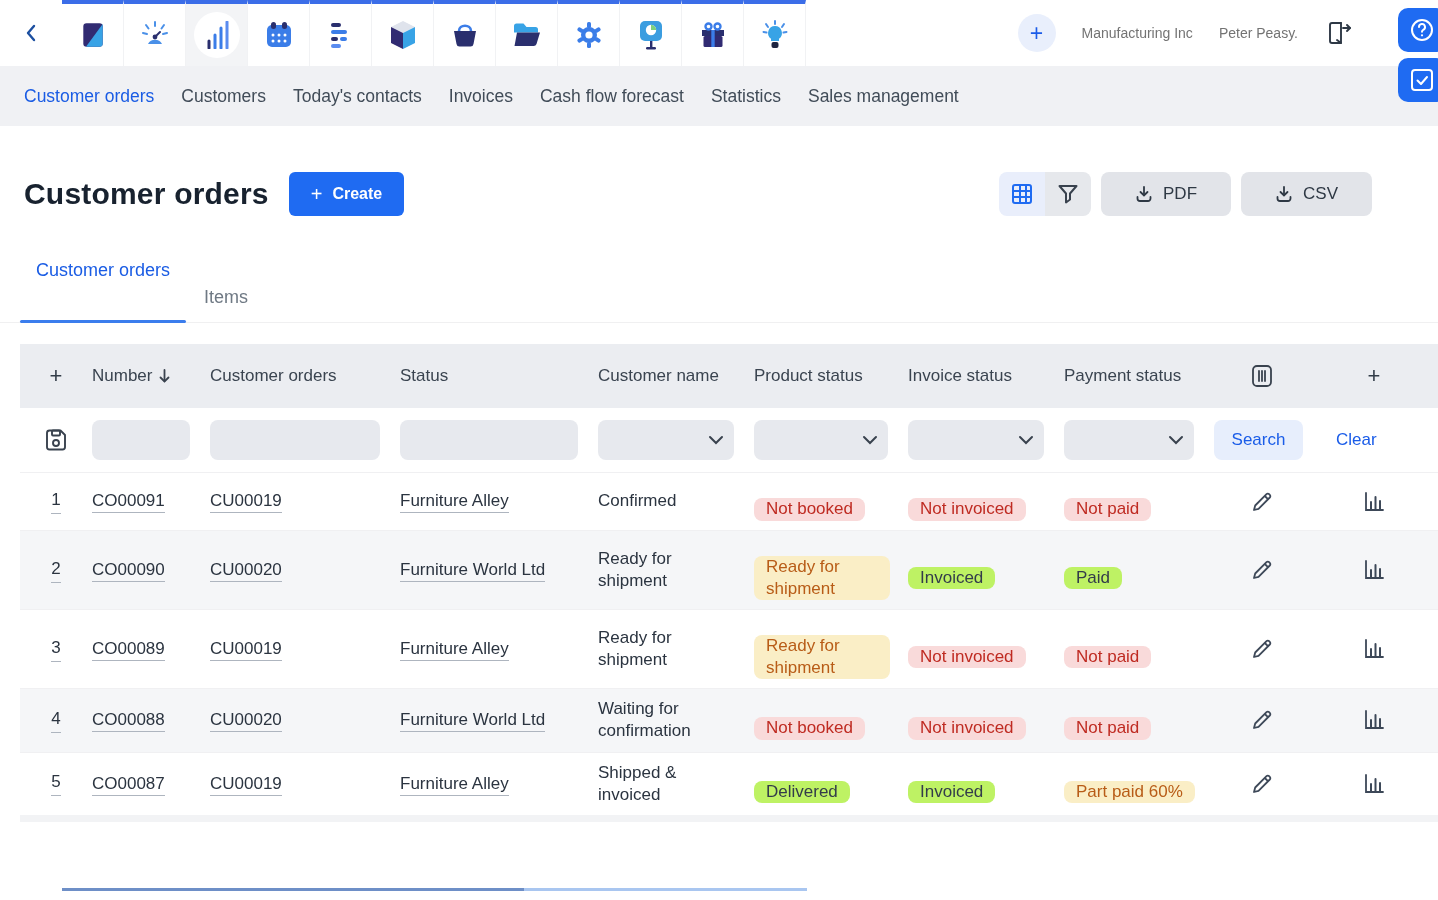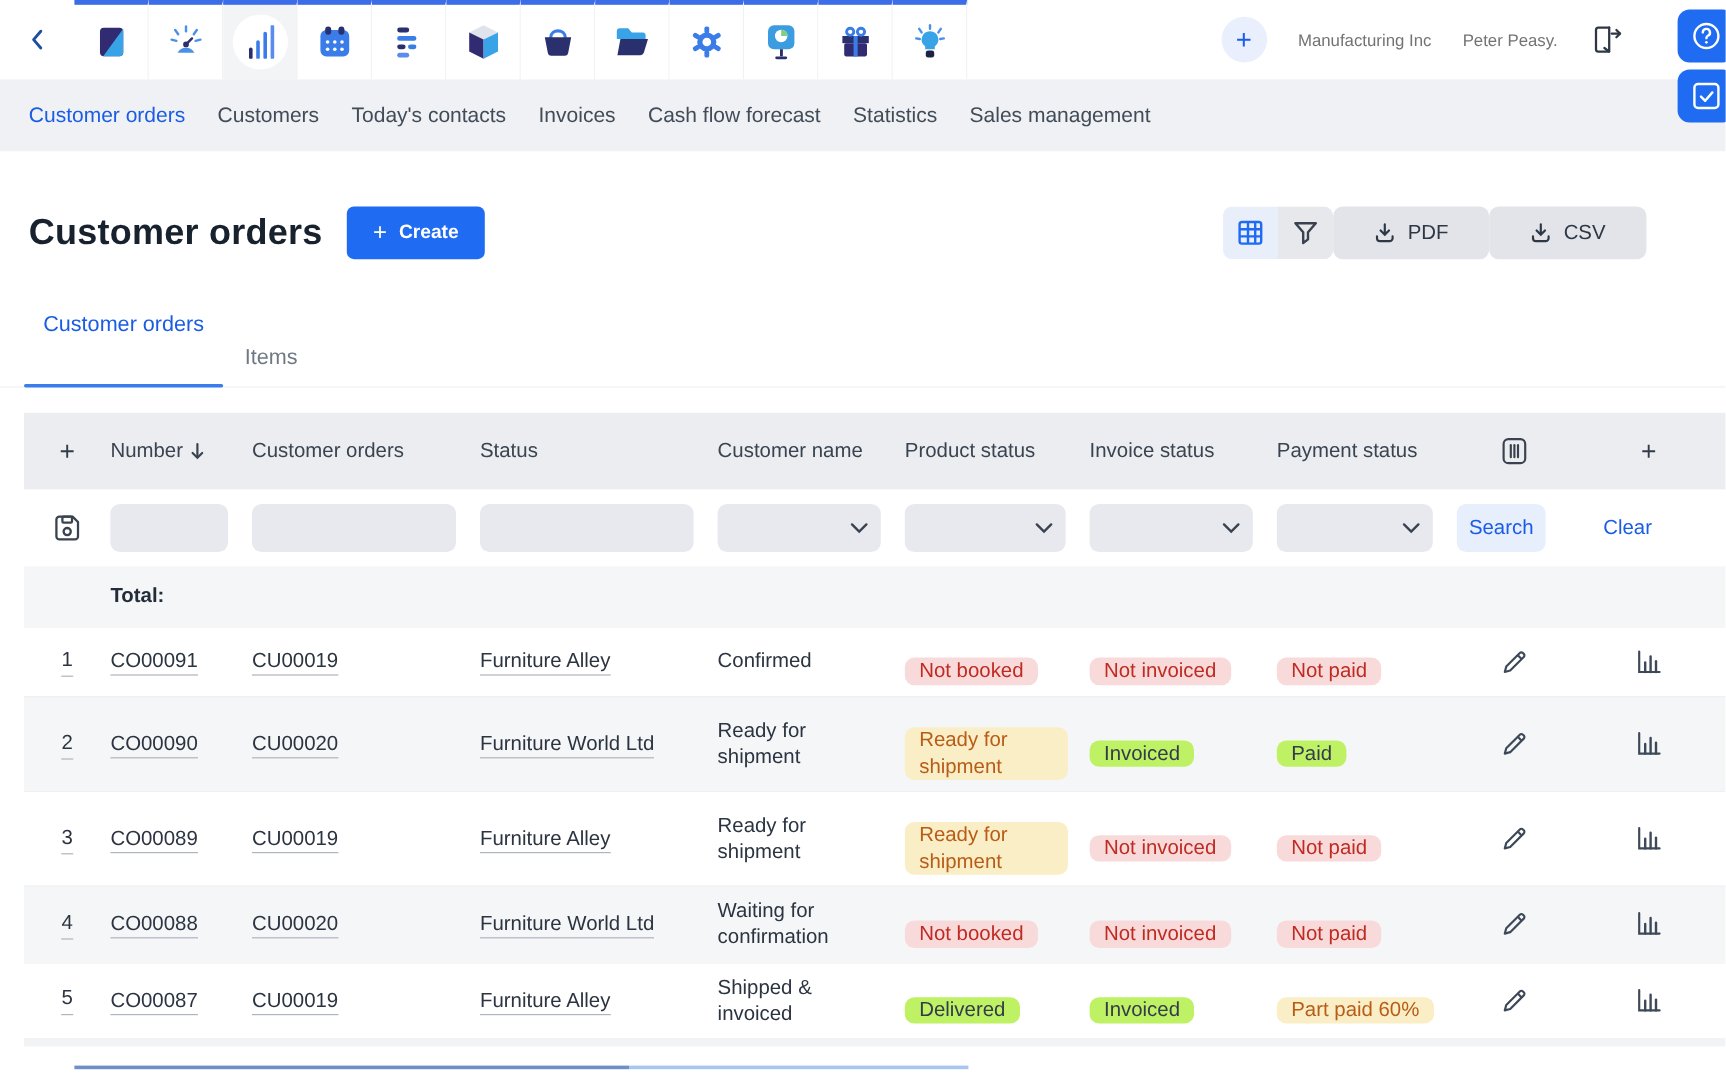--- a/index.html
+++ b/index.html
@@ -30,21 +30,21 @@
   .nav-item { font-size:17.5px; color:#414c58; cursor:pointer; }
   .nav-item.active { color:#1a5ce4; }
 
   
   .title-row { display:flex; align-items:center; margin:46px 66px 0 24px; }
   .page-title { font-size:30px; font-weight:700; color:#18222f; letter-spacing:.2px; }
   .create-btn { margin-left:20px; height:44px; padding:0 22px; background:#1f6bf2; color:#fff;
     border:none; border-radius:6px; font-size:16px; font-weight:700; display:flex; align-items:center; gap:10px;
     cursor:pointer; font-family:"Liberation Sans", sans-serif; }
   .create-plus { font-size:20px; font-weight:400; }
-  .toolbar { margin-left:auto; display:flex; align-items:center; }
+  .toolbar { margin-left:auto; display:flex; align-items:center; gap:10px; }
   .seg { display:flex; border-radius:8px; overflow:hidden; }
   .seg-btn { width:46px; height:44px; border:none; display:flex; align-items:center; justify-content:center; cursor:pointer; }
   .seg-btn.grid { background:#e9eefb; }
   .seg-btn.funnel { background:#e6e8ec; }
   .dl-btn { height:44px; padding:0 34px; background:#e2e4e9; border:none; border-radius:8px;
     font-size:17px; color:#2e3844; display:flex; align-items:center; gap:10px; cursor:pointer;
     font-family:"Liberation Sans", sans-serif; }
 
   
   .view-tabs { display:flex; margin-top:44px; border-bottom:1px solid #f0f0f1; }
@@ -63,21 +63,21 @@
   .plus-glyph { font-size:22px; color:#323c48; font-weight:400; cursor:pointer; }
   .num-head { display:flex; align-items:center; gap:6px; cursor:pointer; }
 
   .filter-row { background:#fff; min-height:64px; }
   .fcell { padding-right:20px; }
   .fcell.c-first { display:flex; justify-content:center; padding-right:0; }
   .f-input { width:100%; height:40px; background:#e7e9ee; border:none; border-radius:8px; padding:0 10px;
     font-size:16px; font-family:"Liberation Sans", sans-serif; }
   .f-select { width:100%; height:40px; background:#e7e9ee; border-radius:8px; display:flex;
     align-items:center; justify-content:flex-end; padding-right:10px; cursor:pointer; }
-  .search-btn { height:40px; width:74px; background:#e7eefc; color:#1a5ce8; border:none; border-radius:8px;
+  .search-btn { height:40px; width:89px; background:#e7eefc; color:#1a5ce8; border:none; border-radius:8px;
     font-size:17px; cursor:pointer; font-family:"Liberation Sans", sans-serif; }
   .clear-btn { background:none; border:none; color:#1a5ce8; font-size:17px; cursor:pointer;
     font-family:"Liberation Sans", sans-serif; padding-left:26px; }
 
   .total-row { background:#f5f6f8; min-height:50px; }
   .total-label { font-weight:700; color:#232d3a; }
 
   .trow { background:#fff; min-height:58px; border-top:1px solid #f0f0f2; padding:9px 0; }
   .trow.alt { background:#f5f6f8; }
   .cell { padding-right:18px; line-height:1.3; }
@@ -394,32 +394,20 @@
         <div class="f-select">
           <svg width="16" height="10" viewBox="0 0 16 10" fill="none" stroke="#39424e" stroke-width="2" stroke-linecap="round">
             <path d="M2 2 L8 8 L14 2"></path>
           </svg>
         </div>
       </div>
     <div class="fcell"><button class="search-btn">Search</button></div>
     <div class="fcell"><button class="clear-btn">Clear</button></div>
   </div>
 
-  <div class="grid-row total-row">
-    <div class="cell"></div>
-    <div class="cell total-label">Total:</div>
-    <div class="cell"></div>
-      <div class="cell"></div>
-      <div class="cell"></div>
-    <div class="cell"></div>
-      <div class="cell"></div>
-      <div class="cell"></div>
-    <div class="cell"></div>
-      <div class="cell"></div>
-  </div>
 
   <div id="rows-container">
   <div class="grid-row trow">
     <div class="cell idx-cell">
           <span class="link">1</span>
         </div>
     <div class="cell"><span class="link">CO00091</span></div>
     <div class="cell"><span class="link">CU00019</span></div>
     <div class="cell"><span class="link">Furniture Alley</span></div>
     <div class="cell status-text">Confirmed</div>

